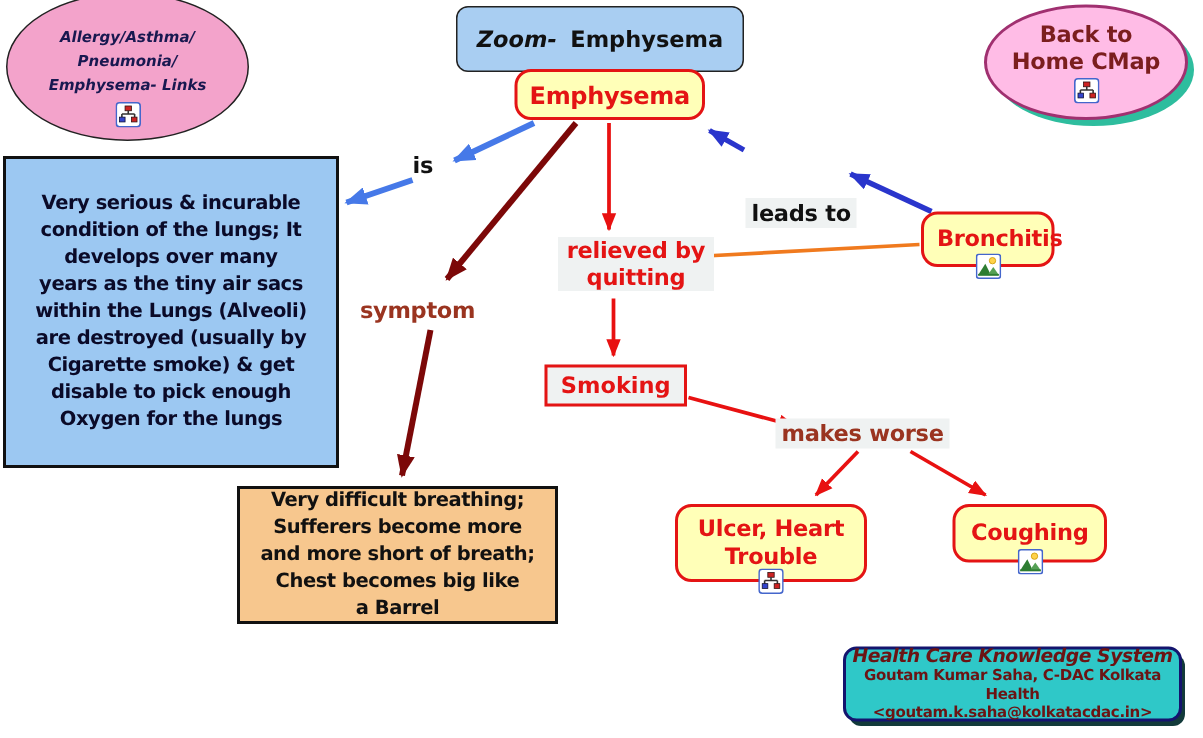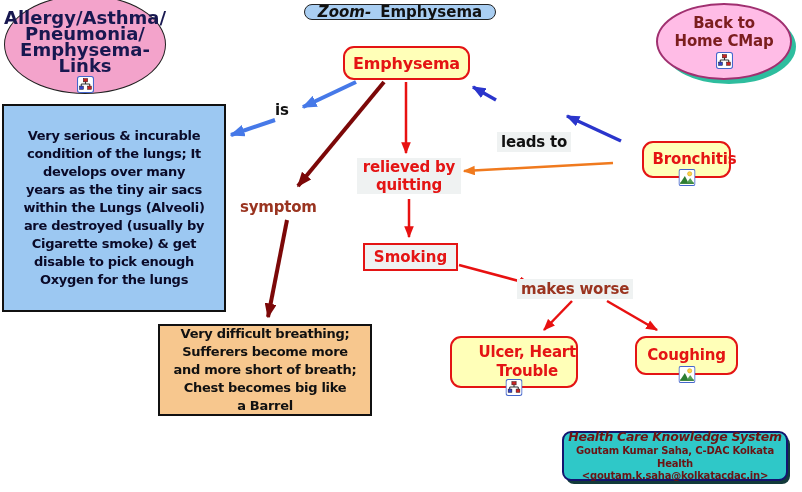--- a/index.html
+++ b/index.html
@@ -8,46 +8,46 @@
     font-family:"DejaVu Sans","Liberation Sans",sans-serif;font-weight:bold;
   }
   .arrows{position:absolute;left:0;top:0;z-index:1;}
   .abs{position:absolute;box-sizing:border-box;z-index:2;}
   .center{display:flex;align-items:center;justify-content:center;flex-direction:column;text-align:center;}
   .pre{white-space:pre-line;}
 
   
   .ellipse{border-radius:50%;}
   .links-ellipse{left:4px;top:-5px;width:162px;height:99px;background:var(--pink1);border:1.5px solid #222;padding-top:14px;}
-  .links-ellipse .etext{font-size:18px;line-height:16px;color:var(--navy-text);}
+  .links-ellipse .etext{font-size:10px;line-height:16px;color:var(--navy-text);font-style:italic;}
   .back-ellipse{left:656px;top:3px;width:136px;height:77px;background:var(--pink2);border:2px solid var(--pink2-border);box-shadow:5px 5px 0 -1px var(--pink2-shadow);}
   .back-ellipse .etext{font-size:15px;line-height:18px;color:var(--darkred-text);letter-spacing:-0.2px;}
 
   
-  .title-box{left:304px;top:4px;width:192px;height:16px;background:var(--title-fill);border:1.5px solid #222;border-radius:8px;flex-direction:row;gap:9px;font-size:15px;color:#111;}
+  .title-box{left:304px;top:4px;width:192px;height:44px;background:var(--title-fill);border:1.5px solid #222;border-radius:8px;flex-direction:row;gap:9px;font-size:15px;color:#111;}
   .title-box .it{font-style:italic;}
 
   
   .cnode{background:var(--node-fill);border:2.5px solid var(--node-border);border-radius:11px;color:var(--node-text);font-size:15px;line-height:19px;letter-spacing:-0.2px;}
   .emphysema{left:343px;top:46px;width:127px;height:34px;font-size:16px;}
-  .bronchitis{left:642px;top:141px;width:89px;height:37px;padding-left:16px;}
-  .ulcer{left:450px;top:336px;width:128px;height:52px;align-items:flex-end;}
+  .bronchitis{left:614px;top:141px;width:89px;height:37px;padding-left:16px;}
+  .ulcer{left:450px;top:336px;width:128px;height:52px;}
   .coughing{left:635px;top:336px;width:103px;height:39px;}
   .smoking{left:363px;top:243px;width:95px;height:28px;background:var(--label-bg);border:2px solid var(--node-border);border-radius:0;color:var(--node-text);font-size:15px;justify-content:center;}
 
   
   .def-box{left:2px;top:104px;width:224px;height:208px;background:var(--blue-box-fill);border:2px solid #111;font-size:13px;line-height:18px;color:#0a0a28;letter-spacing:-0.3px;}
   .breath-box{left:158px;top:324px;width:214px;height:92px;background:var(--orange-box-fill);border:2px solid #111;font-size:13px;line-height:18px;color:#111;letter-spacing:-0.3px;}
 
   
   .llabel{font-size:15px;letter-spacing:-0.2px;z-index:3;}
   .is-label{left:275px;top:101px;color:#111;}
   .leadsto-label{left:497px;top:98px;color:#111;background:var(--label-bg);padding:1px 4px;margin-top:34px;}
   .symptom-label{left:240px;top:198px;color:var(--brown-text);}
-  .relieved-label{left:357px;top:158px;width:104px;color:var(--node-text);background:var(--label-bg);text-align:center;line-height:18px;}
+  .relieved-label{left:372px;top:158px;width:104px;color:var(--node-text);background:var(--label-bg);text-align:center;line-height:18px;}
   .makesworse-label{left:517px;top:279px;color:var(--brown-text);background:var(--label-bg);padding:1px 4px;}
 
   
   .credits{left:562px;top:431px;width:226px;height:50px;background:var(--teal);border:2px solid var(--teal-border);border-radius:9px;box-shadow:3px 4px 0 -1px #123a3a;color:var(--maroon-text);}
   .credits .l1{font-size:12.5px;font-style:italic;letter-spacing:-0.3px;line-height:16px;}
   .credits .l2,.credits .l3{font-size:10px;letter-spacing:-0.2px;line-height:12.5px;}
 
   
   .res-icon{width:17px;height:17px;display:block;}
   .node-icon{position:absolute;left:50%;transform:translateX(-50%);bottom:-10px;z-index:4;}

